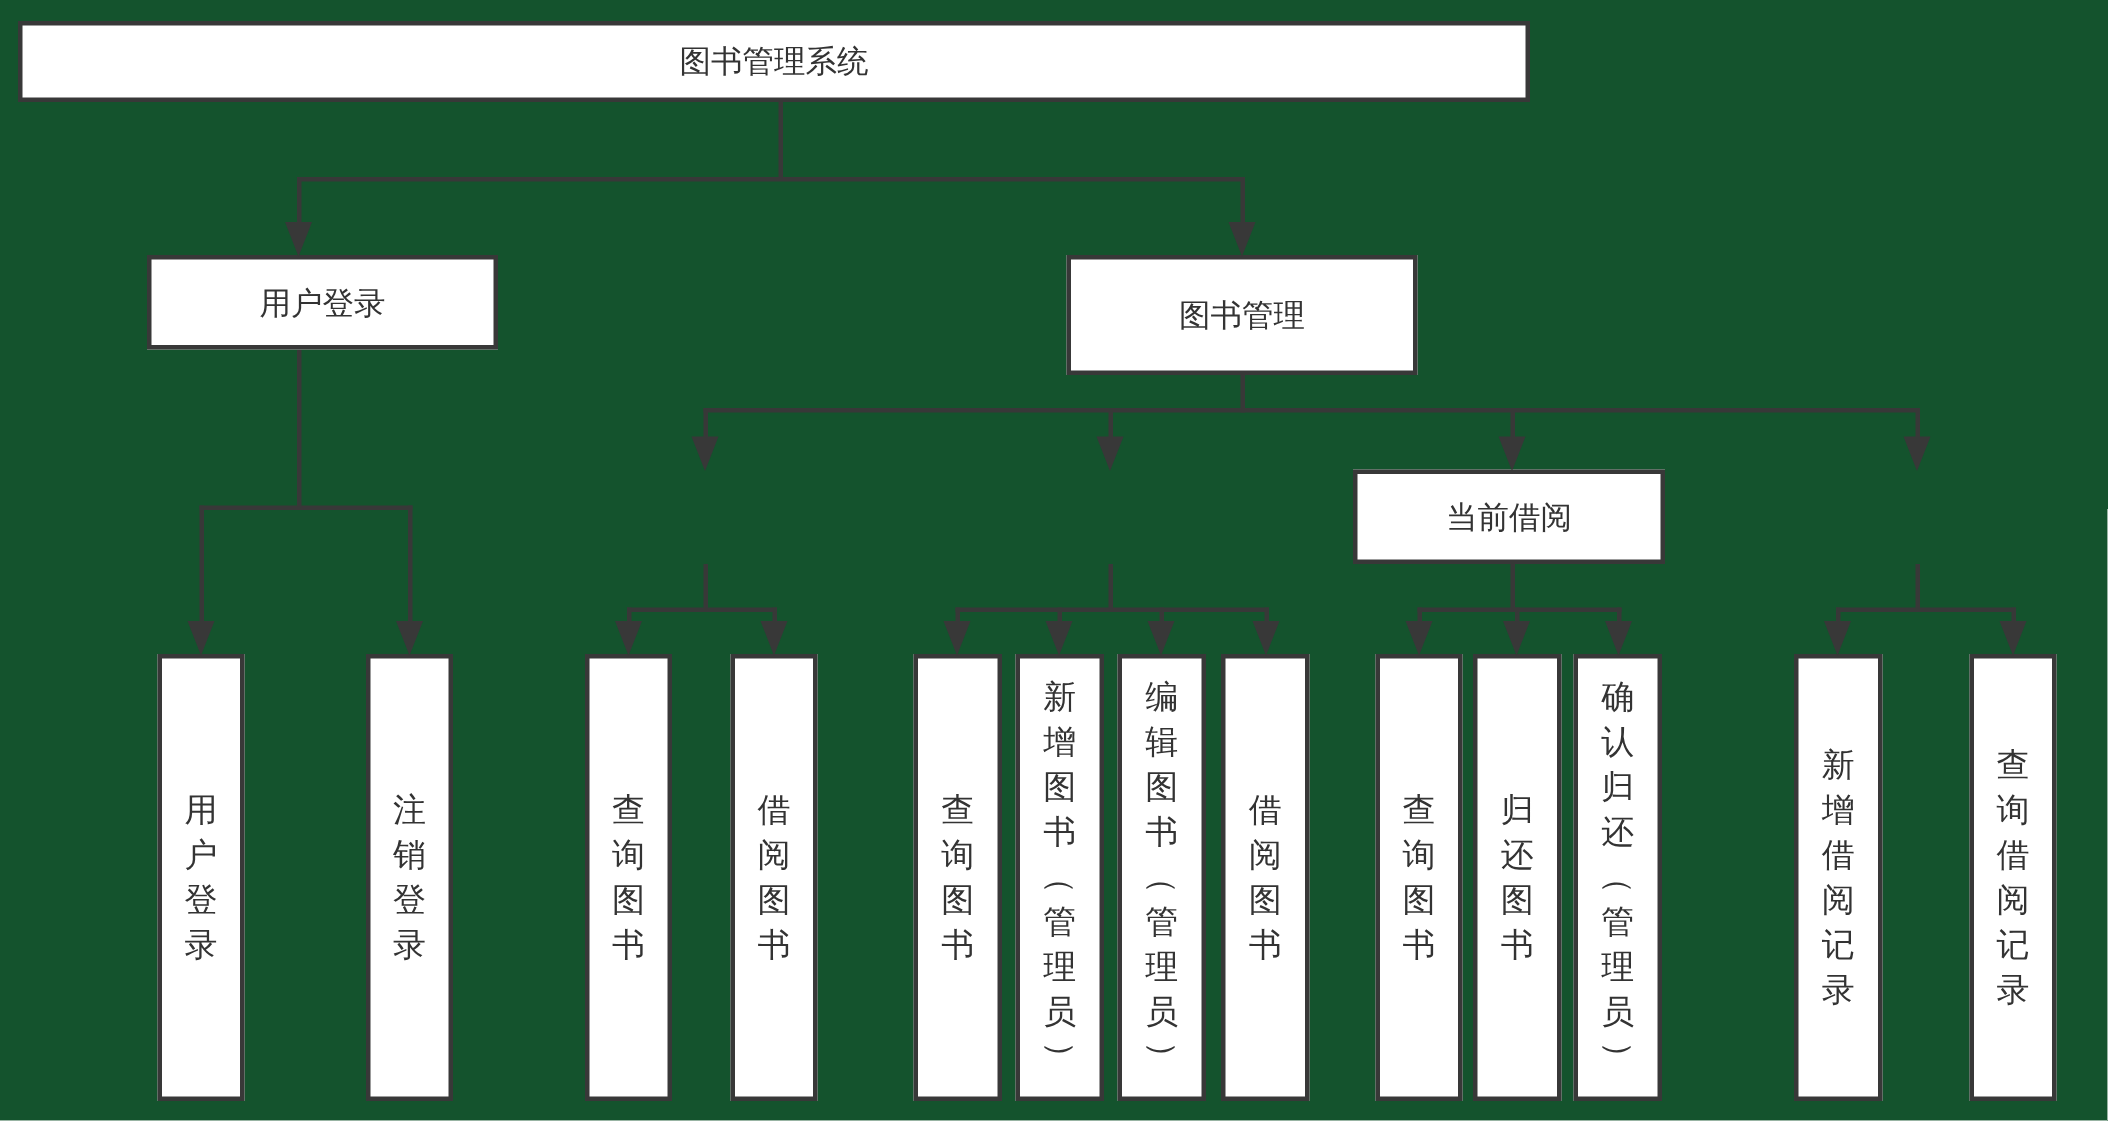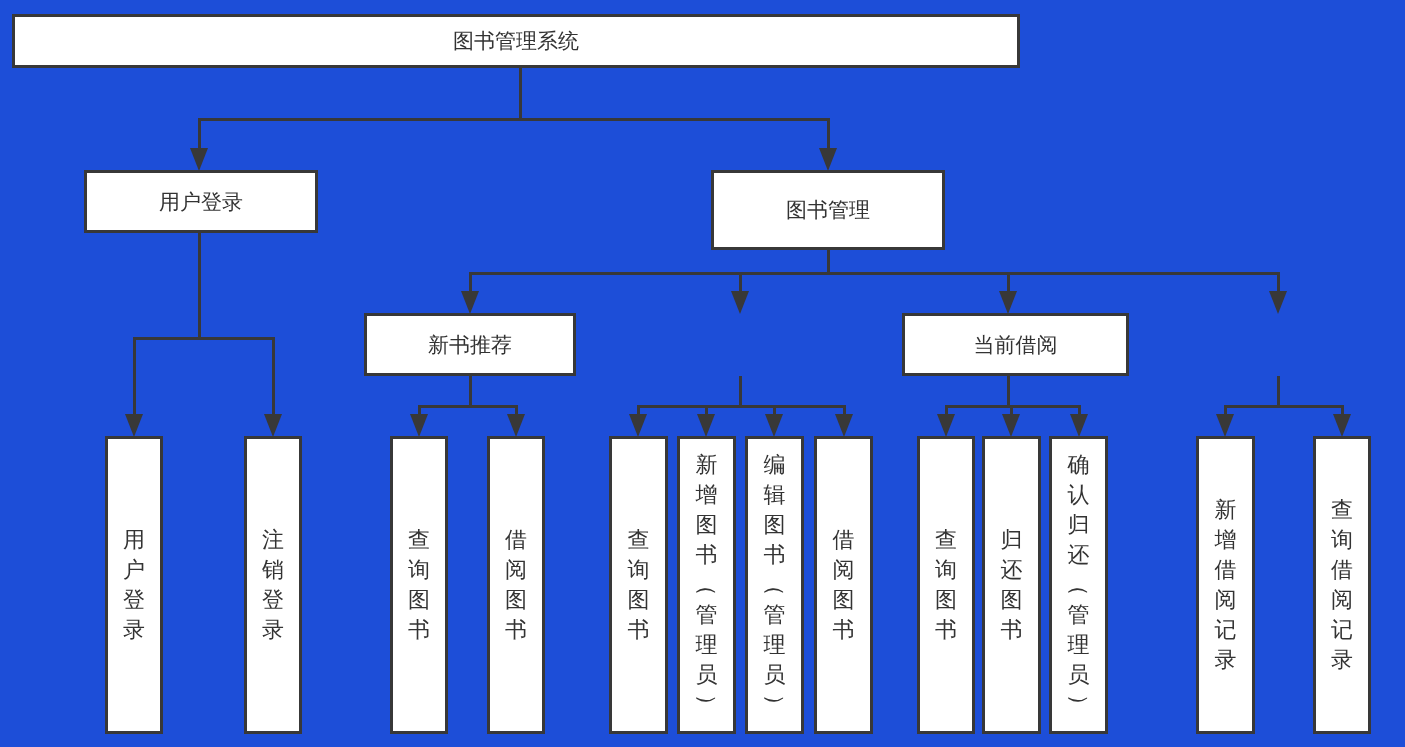--- a/index.html
+++ b/index.html
@@ -1,19 +1,19 @@
 <!DOCTYPE html>
 <html><head>
 <meta charset="utf-8">
 <style>
   html,body{margin:0;padding:0;background:#ffffff;}
   #canvas{
     position:relative;
     width:1405px;height:747px;
-    background:#1d4ed8;
+    background:#14532d;
     font-family:"Liberation Sans", sans-serif;
     overflow:hidden;
   }
   .node{
     position:absolute;
     background:#ffffff;
     border:3px solid #383838;
     box-sizing:border-box;
     display:flex;
     align-items:center;
@@ -66,31 +66,28 @@
 </style>
 </head>
 <body>
 
 <div id="canvas">
 
   <div class="node h" style="left:12px;top:14px;width:1008px;height:54px">
     <span>图书管理系统</span>
   </div>
 
-  <div class="node h" style="left:84px;top:170px;width:234px;height:63px">
+  <div class="node h" style="left:98px;top:170px;width:234px;height:63px">
     <span>用户登录</span>
   </div>
   <div class="node h" style="left:711px;top:170px;width:234px;height:80px">
     <span>图书管理</span>
   </div>
 
-  <div class="node h" style="left:364px;top:313px;width:212px;height:63px">
-    <span>新书推荐</span>
-  </div>
-  <div class="node h" style="left:902px;top:313px;width:227px;height:63px">
+  <div class="node h" style="left:902px;top:313px;width:208px;height:63px">
     <span>当前借阅</span>
   </div>
 
   <div class="node v" style="left:105px;top:436px;width:58px;height:298px">
     <span class="vtext">
         <span class="vchar">用</span>
         <span class="vchar">户</span>
         <span class="vchar">登</span>
         <span class="vchar">录</span>
       </span>

